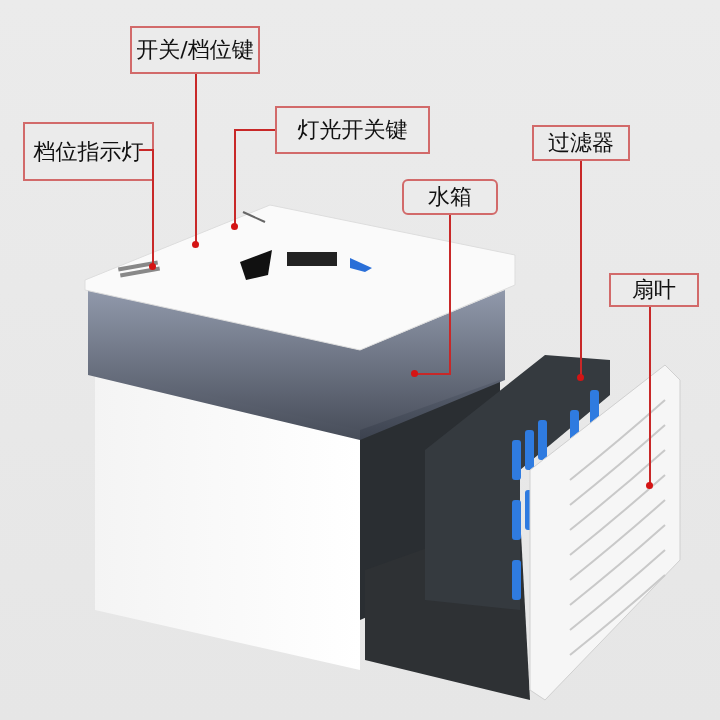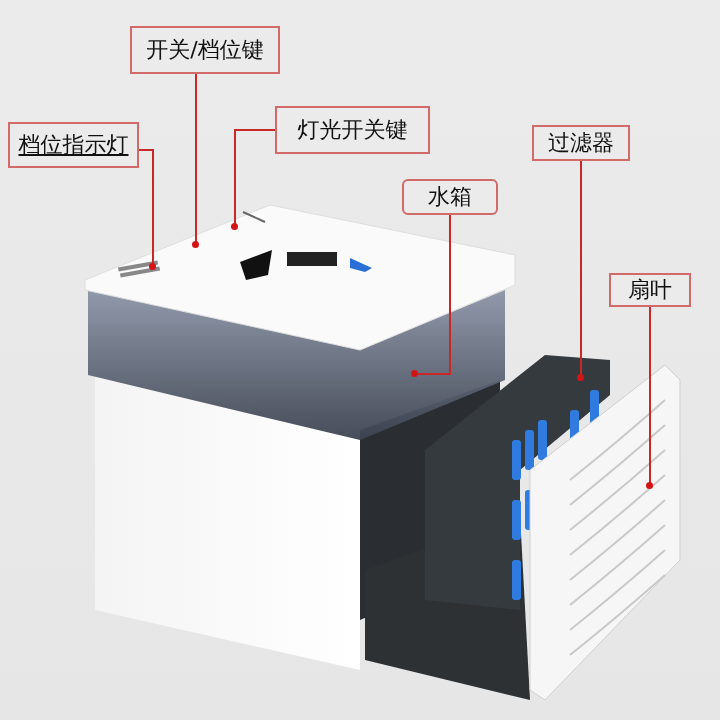--- a/index.html
+++ b/index.html
@@ -64,51 +64,51 @@
       <path d="M570 505 Q620 465 665 425"></path>
       <path d="M570 530 Q620 490 665 450"></path>
       <path d="M570 555 Q620 515 665 475"></path>
       <path d="M570 580 Q620 540 665 500"></path>
       <path d="M570 605 Q620 565 665 525"></path>
       <path d="M570 630 Q620 590 665 550"></path>
       <path d="M570 655 Q620 615 665 575"></path>
     </g>
   </svg>
 
-  <div class="label" style="left:130px;top:26px;width:150px;height:48px;">
+  <div class="label" style="left:130px;top:26px;width:130px;height:48px;">
     <span>开关/档位键</span>
   </div>
   <div class="line" style="left:195px;top:74px;width:2px;height:170px;"></div>
   <div class="dot" style="left:192px;top:241px;"></div>
 
   <div class="label" style="left:275px;top:106px;width:155px;height:48px;">
     <span>灯光开关键</span>
   </div>
   <div class="line" style="left:234px;top:129px;width:41px;height:2px;"></div>
   <div class="line" style="left:234px;top:129px;width:2px;height:96px;"></div>
   <div class="dot" style="left:231px;top:223px;"></div>
 
-  <div class="label" style="left:8px;top:122px;width:131px;height:46px;text-decoration:underline;">
+  <div class="label" style="left:23px;top:122px;width:131px;height:59px;">
     <span>档位指示灯</span>
   </div>
   <div class="line" style="left:139px;top:149px;width:14px;height:2px;"></div>
   <div class="line" style="left:152px;top:149px;width:2px;height:117px;"></div>
   <div class="dot" style="left:149px;top:263px;"></div>
 
   <div class="label" style="left:532px;top:125px;width:98px;height:36px;">
     <span>过滤器</span>
   </div>
   <div class="line" style="left:580px;top:161px;width:2px;height:216px;"></div>
   <div class="dot" style="left:577px;top:374px;"></div>
 
   <div class="label" style="left:402px;top:179px;width:96px;height:36px;border-radius:6px;">
     <span>水箱</span>
   </div>
   <div class="line" style="left:449px;top:215px;width:2px;height:160px;"></div>
   <div class="line" style="left:414px;top:373px;width:37px;height:2px;"></div>
   <div class="dot" style="left:411px;top:370px;"></div>
 
-  <div class="label" style="left:609px;top:273px;width:82px;height:34px;">
+  <div class="label" style="left:609px;top:273px;width:90px;height:34px;">
     <span>扇叶</span>
   </div>
   <div class="line" style="left:649px;top:307px;width:2px;height:178px;"></div>
   <div class="dot" style="left:646px;top:482px;"></div>
 </div>
 
 </body></html>

